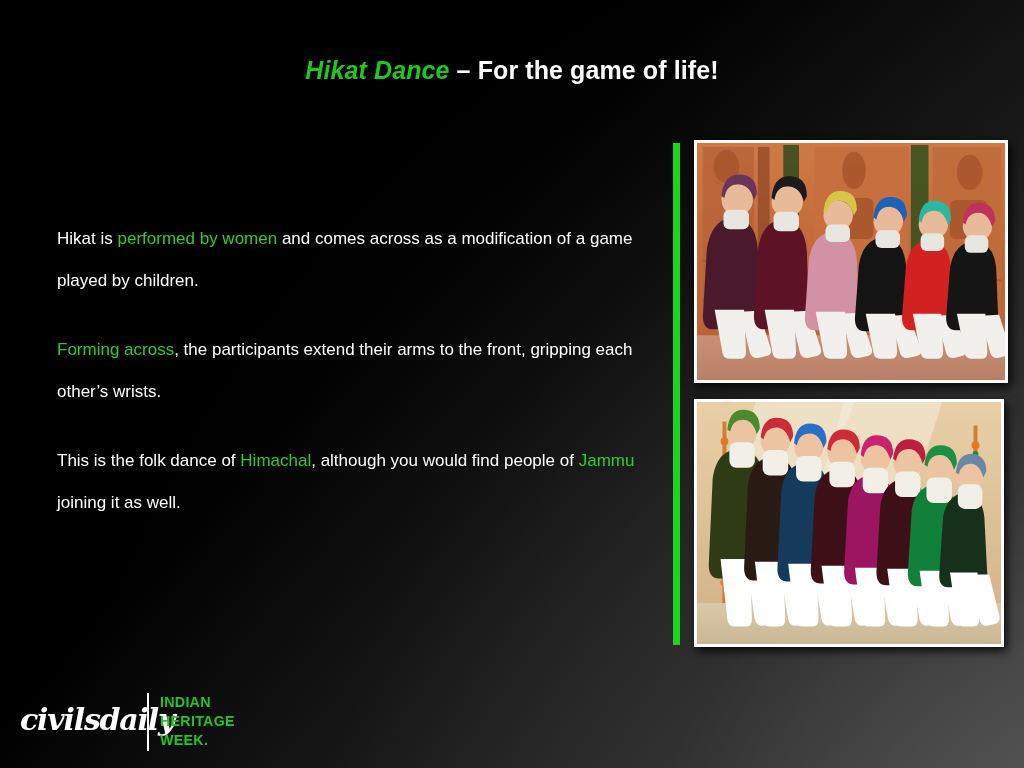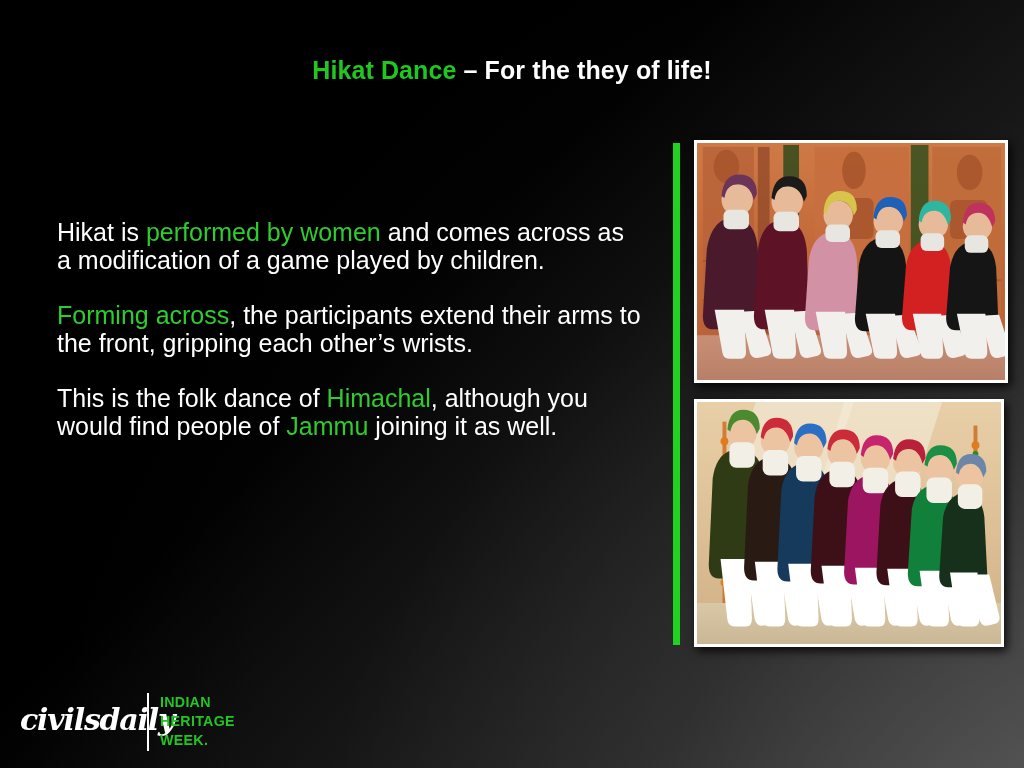--- a/index.html
+++ b/index.html
@@ -28,30 +28,30 @@
     position:absolute;
     left:0; top:56px;
     width:1024px;
     text-align:center;
     font-size:25px;
     font-weight:bold;
     letter-spacing:0.1px;
     color:#ffffff;
     white-space:nowrap;
   }
-  #title .green { color:#1fc81f; }
+  #title .green { color:#1fc81f;font-style:italic; }
   #title .dash { color:#ffffff; }
 
   
   #body-copy {
     position:absolute;
     left:57px; top:218px;
     width:585px;
-    font-size:25px;
-    line-height:28px;
+    font-size:17px;
+    line-height:42px;
     color:#ffffff;
   }
   #body-copy p { margin:0 0 27px 0; }
   #body-copy p:last-child { margin-bottom:16px; }
   .hl { color:#2ecc2e; }
 
   
   #accent-bar {
     position:absolute;
     left:673px; top:143px;
@@ -107,21 +107,21 @@
     transform-origin:left top;
     white-space:nowrap;
   }
 </style>
 </head>
 <body>
 
 <div id="slide">
 
   <div id="title">
-    <span class="green">Hikat Dance</span><span class="dash"> – </span><span class="dash">For the they of life!</span>
+    <span class="green">Hikat Dance</span><span class="dash"> – </span><span class="dash">For the game of life!</span>
   </div>
 
   <div id="body-copy">
       <p><span>Hikat is </span><span class="hl">performed by women</span><span> and comes across as a modification of a game played by children.</span></p>
       <p><span class="hl">Forming across</span><span>, the participants extend their arms to the front, gripping each other’s wrists.</span></p>
       <p><span>This is the folk dance of </span><span class="hl">Himachal</span><span>, although you would find people of </span><span class="hl">Jammu</span><span> joining it as well.</span></p>
     </div>
 
   <div id="accent-bar" style="background: rgb(31, 212, 31);"></div>
 

